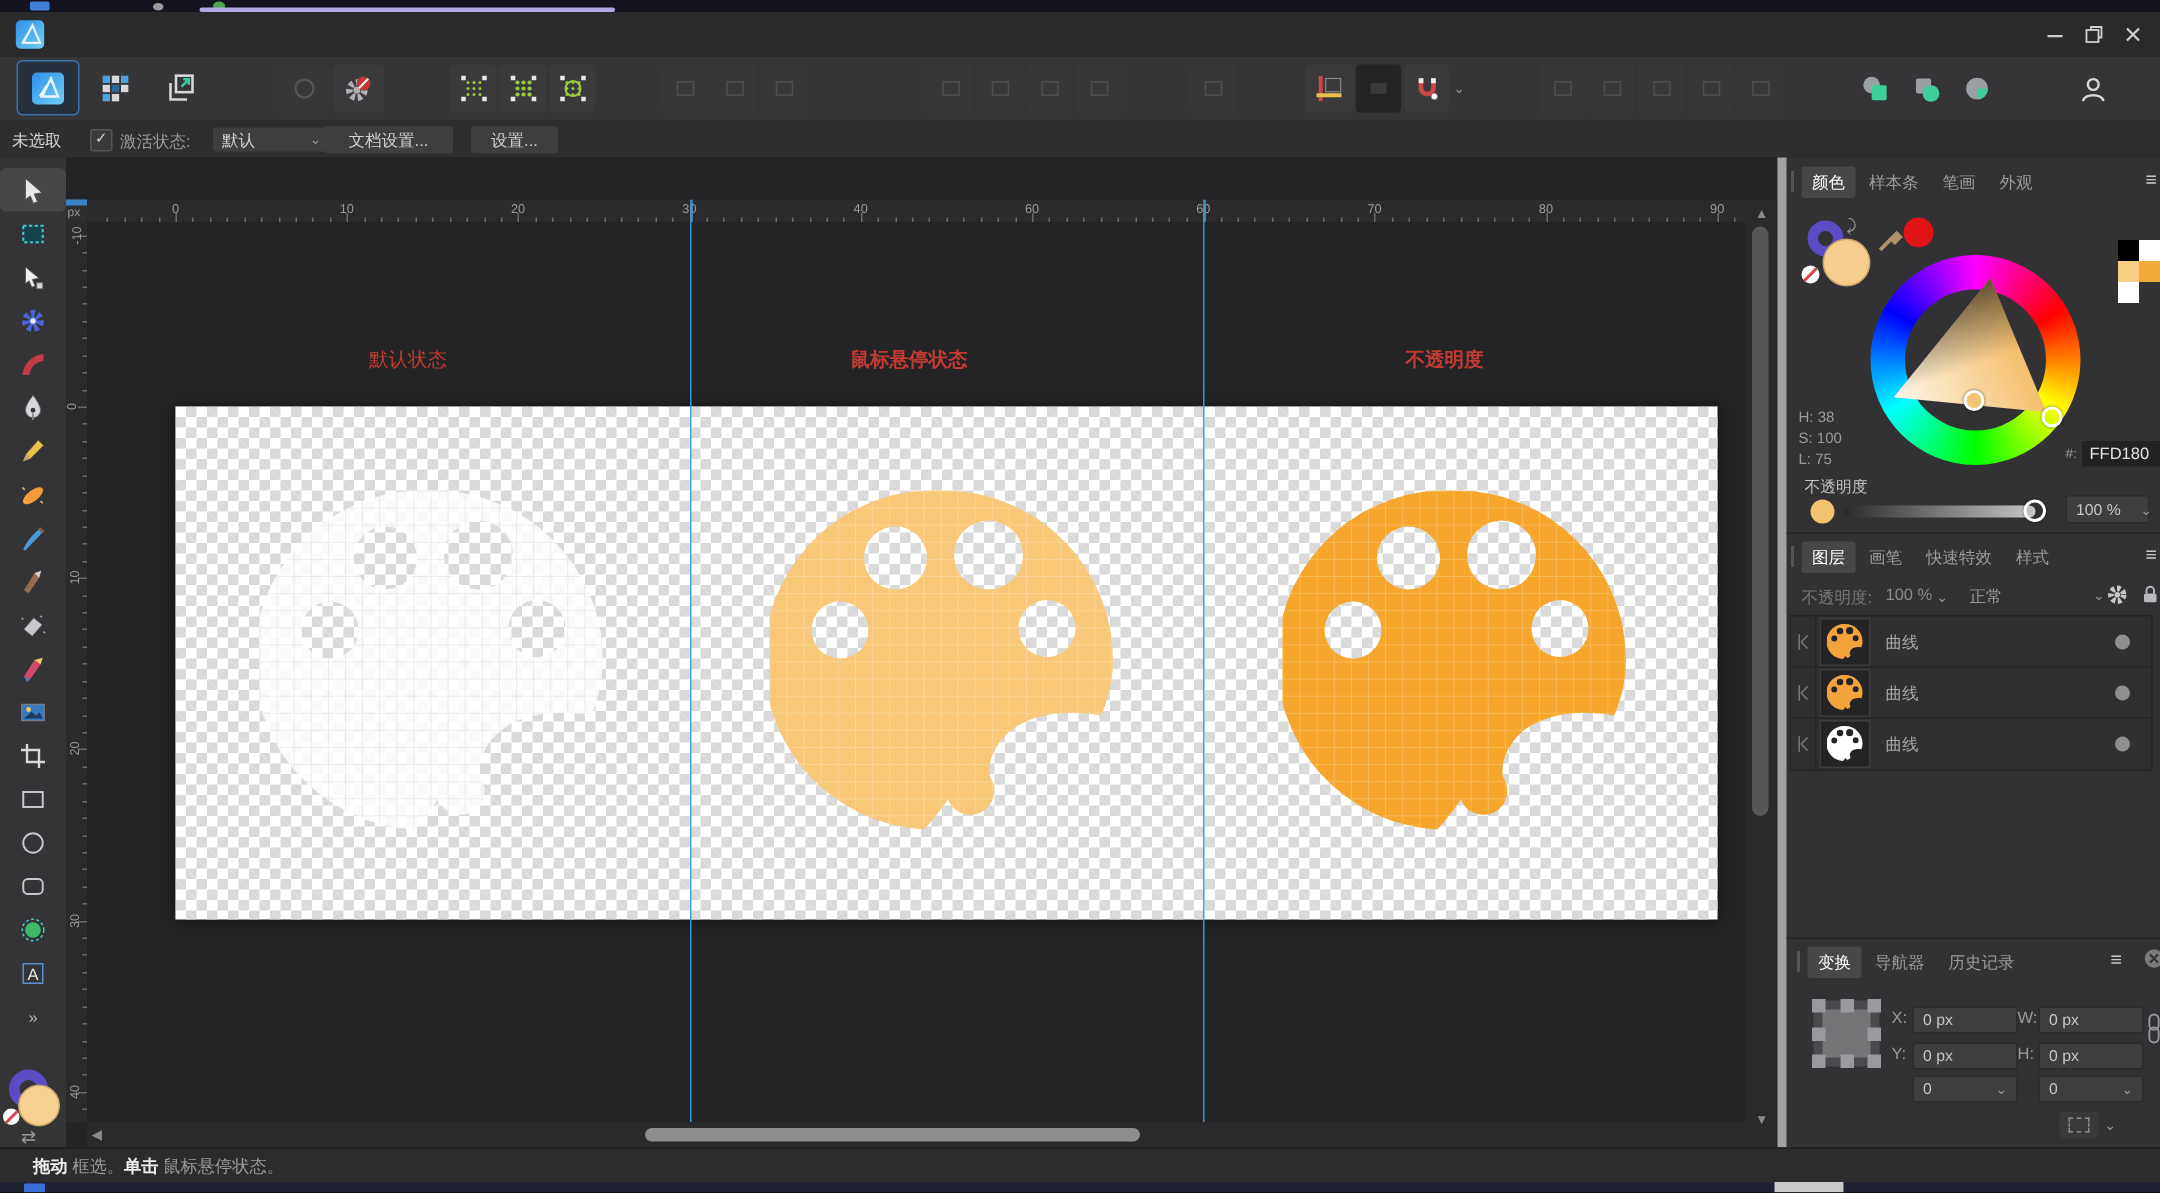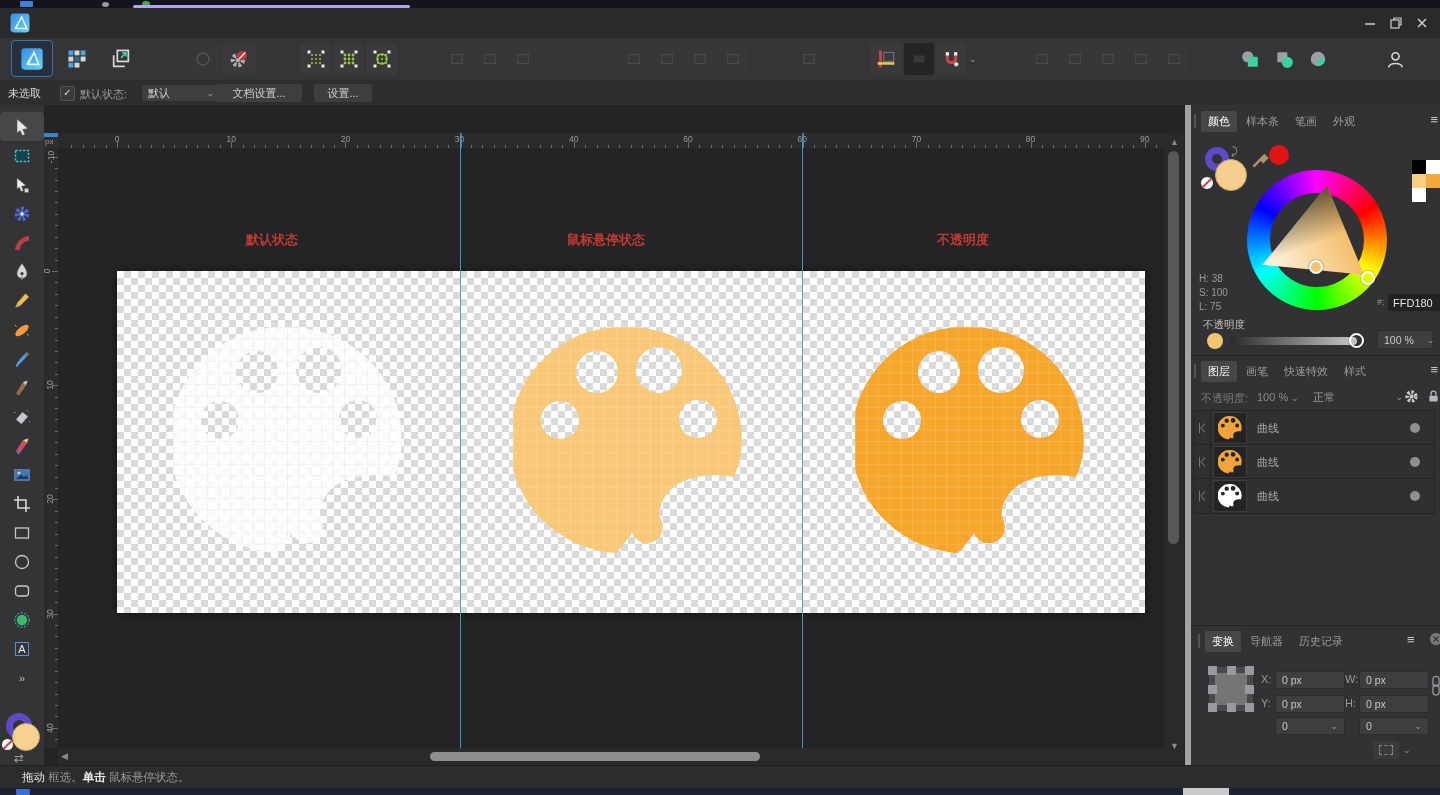--- a/index.html
+++ b/index.html
@@ -278,21 +278,21 @@
       <svg width="19" height="19" viewBox="0 0 18 18">
         <circle cx="9" cy="6" r="3.4" fill="none" stroke="#d8d8da" stroke-width="1.5"></circle>
         <path d="M2.5,16.5 C3.5,11.5 14.5,11.5 15.5,16.5" fill="none" stroke="#d8d8da" stroke-width="1.5"></path>
       </svg>
     </div>
   </div>
 
   <div class="abs" style="left:0;top:80px;width:1440px;height:25px;background:#2e2e30;border-bottom:1px solid #1f1f21">
     <span class="abs" style="left:8px;top:6px;color:#d8d8da">未选取</span>
     <div class="abs" style="left:60px;top:6px;width:13px;height:13px;background:#3a3a3c;border:1px solid #555;border-radius:2px;color:#ddd;font-size:10px;line-height:12px;text-align:center">✓</div>
-    <span class="abs dim" style="left:80px;top:7px">默认状态:</span>
+    <span class="abs dim" style="left:80px;top:7px">激活状态:</span>
     <div class="abs btn" style="left:142px;top:5px;width:66px;height:16px;justify-content:space-between;padding:0 6px">
       <span>默认</span>
         <span class="chev">⌄</span>
     </div>
     <div class="abs btn" style="left:216px;top:4px;width:86px;height:18px">
       <span>文档设置...</span>
     </div>
     <div class="abs btn" style="left:314px;top:4px;width:58px;height:18px">
       <span>设置...</span>
     </div>
@@ -629,21 +629,21 @@
                   <path d="M11.4 0H0V11.4" fill="none" stroke="rgba(255,255,255,0.30)" stroke-width="1"></path>
                 </pattern>
               </defs>
               <path d="M116,0 A113,113 0 0 1 229,113 C229,126 226,139 221,150 C194,145 164,150 152,170 C147,178 146,184 147,191 A16,16 0 1 1 119,206 C114,213 109,220 103,226 A113,113 0 1 1 116,0 Z M84,45 m-21,0 a21,21 0 1 0 42,0 a21,21 0 1 0 -42,0 M146,43 m-23,0 a23,23 0 1 0 46,0 a23,23 0 1 0 -46,0 M47,93 m-19,0 a19,19 0 1 0 38,0 a19,19 0 1 0 -38,0 M185,92 m-19,0 a19,19 0 1 0 38,0 a19,19 0 1 0 -38,0" fill="#f5a62b" fill-rule="evenodd"></path>
               <path d="M116,0 A113,113 0 0 1 229,113 C229,126 226,139 221,150 C194,145 164,150 152,170 C147,178 146,184 147,191 A16,16 0 1 1 119,206 C114,213 109,220 103,226 A113,113 0 1 1 116,0 Z M84,45 m-21,0 a21,21 0 1 0 42,0 a21,21 0 1 0 -42,0 M146,43 m-23,0 a23,23 0 1 0 46,0 a23,23 0 1 0 -46,0 M47,93 m-19,0 a19,19 0 1 0 38,0 a19,19 0 1 0 -38,0 M185,92 m-19,0 a19,19 0 1 0 38,0 a19,19 0 1 0 -38,0" fill="url(#pg3)" fill-rule="evenodd"></path>
             </svg></div>
         </div>
       <div id="state-labels"></div>
       <div class="abs guide" style="left:402px;top:0;height:600px"></div>
       <div class="abs guide" style="left:744px;top:0;height:600px"></div>
-    <div class="abs" style="left: 214px; top: 83px; transform: translateX(-50%); color: rgb(194, 59, 49); font-size: 13px; font-weight: bold;">默认状态</div>
+    <div class="abs" style="left: 214px; top: 83px; transform: translateX(-50%); color: rgb(194, 59, 49); font-size: 13px; font-weight: normal;">默认状态</div>
         <div class="abs" style="left: 548px; top: 83px; transform: translateX(-50%); color: rgb(194, 59, 49); font-size: 13px; font-weight: bold;">鼠标悬停状态</div>
         <div class="abs" style="left: 905px; top: 83px; transform: translateX(-50%); color: rgb(194, 59, 49); font-size: 13px; font-weight: bold;">不透明度</div>
       </div>
 
     <div class="abs" style="left:14px;top:643px;width:1106px;height:17px;background:#2a2a2c">
       <span style="position:absolute;left:3px;top:3px;color:#8a8a8c;font-size:9px">◀</span>
       <div style="position:absolute;left:372px;top:4px;width:330px;height:9px;background:#8e8e90;border-radius:5px"></div>
     </div>
     <div class="abs" style="left:1120px;top:28px;width:20px;height:632px;background:#2a2a2c">
       <span style="position:absolute;left:6px;top:4px;color:#8a8a8c;font-size:9px">▲</span>
@@ -834,21 +834,21 @@
           <span class="chev">⌄</span>
       </div>
       <div class="abs tbtn" style="left:178px;top:116px;width:26px;height:18px">
         <div style="width:12px;height:8px;border:1px dashed #8a8a8c"></div>
       </div>
       <div class="abs chev" style="left:208px;top:120px">⌄</div>
     </div>
   </div>
 
   <div class="abs" style="left:0;top:765px;width:1440px;height:23px;background:#2c2c2e;border-top:1px solid #1f1f21;display:flex;align-items:center">
-    <div id="status-text" style="padding-left:22px;font-size:11.5px"><span style="color: rgb(236, 236, 238); font-weight: normal;">拖动</span><span style="color: rgb(154, 154, 156);"> 框选。</span><span style="color: rgb(236, 236, 238); font-weight: bold;">单击</span><span style="color: rgb(154, 154, 156);"> 鼠标悬停状态。</span></div>
+    <div id="status-text" style="padding-left:22px;font-size:11.5px"><span style="color: rgb(236, 236, 238); font-weight: bold;">拖动</span><span style="color: rgb(154, 154, 156);"> 框选。</span><span style="color: rgb(236, 236, 238); font-weight: bold;">单击</span><span style="color: rgb(154, 154, 156);"> 鼠标悬停状态。</span></div>
   </div>
 
   <div class="abs" style="left:0;top:788px;width:1440px;height:7px;background:#1d2130">
     <div class="abs" style="left:16px;top:1px;width:14px;height:6px;background:#3a6fd8;border-radius:1px"></div>
     <div class="abs" style="left:1183px;top:0;width:46px;height:7px;background:#c9c9c9"></div>
   </div>
 
 
 </div>
 

